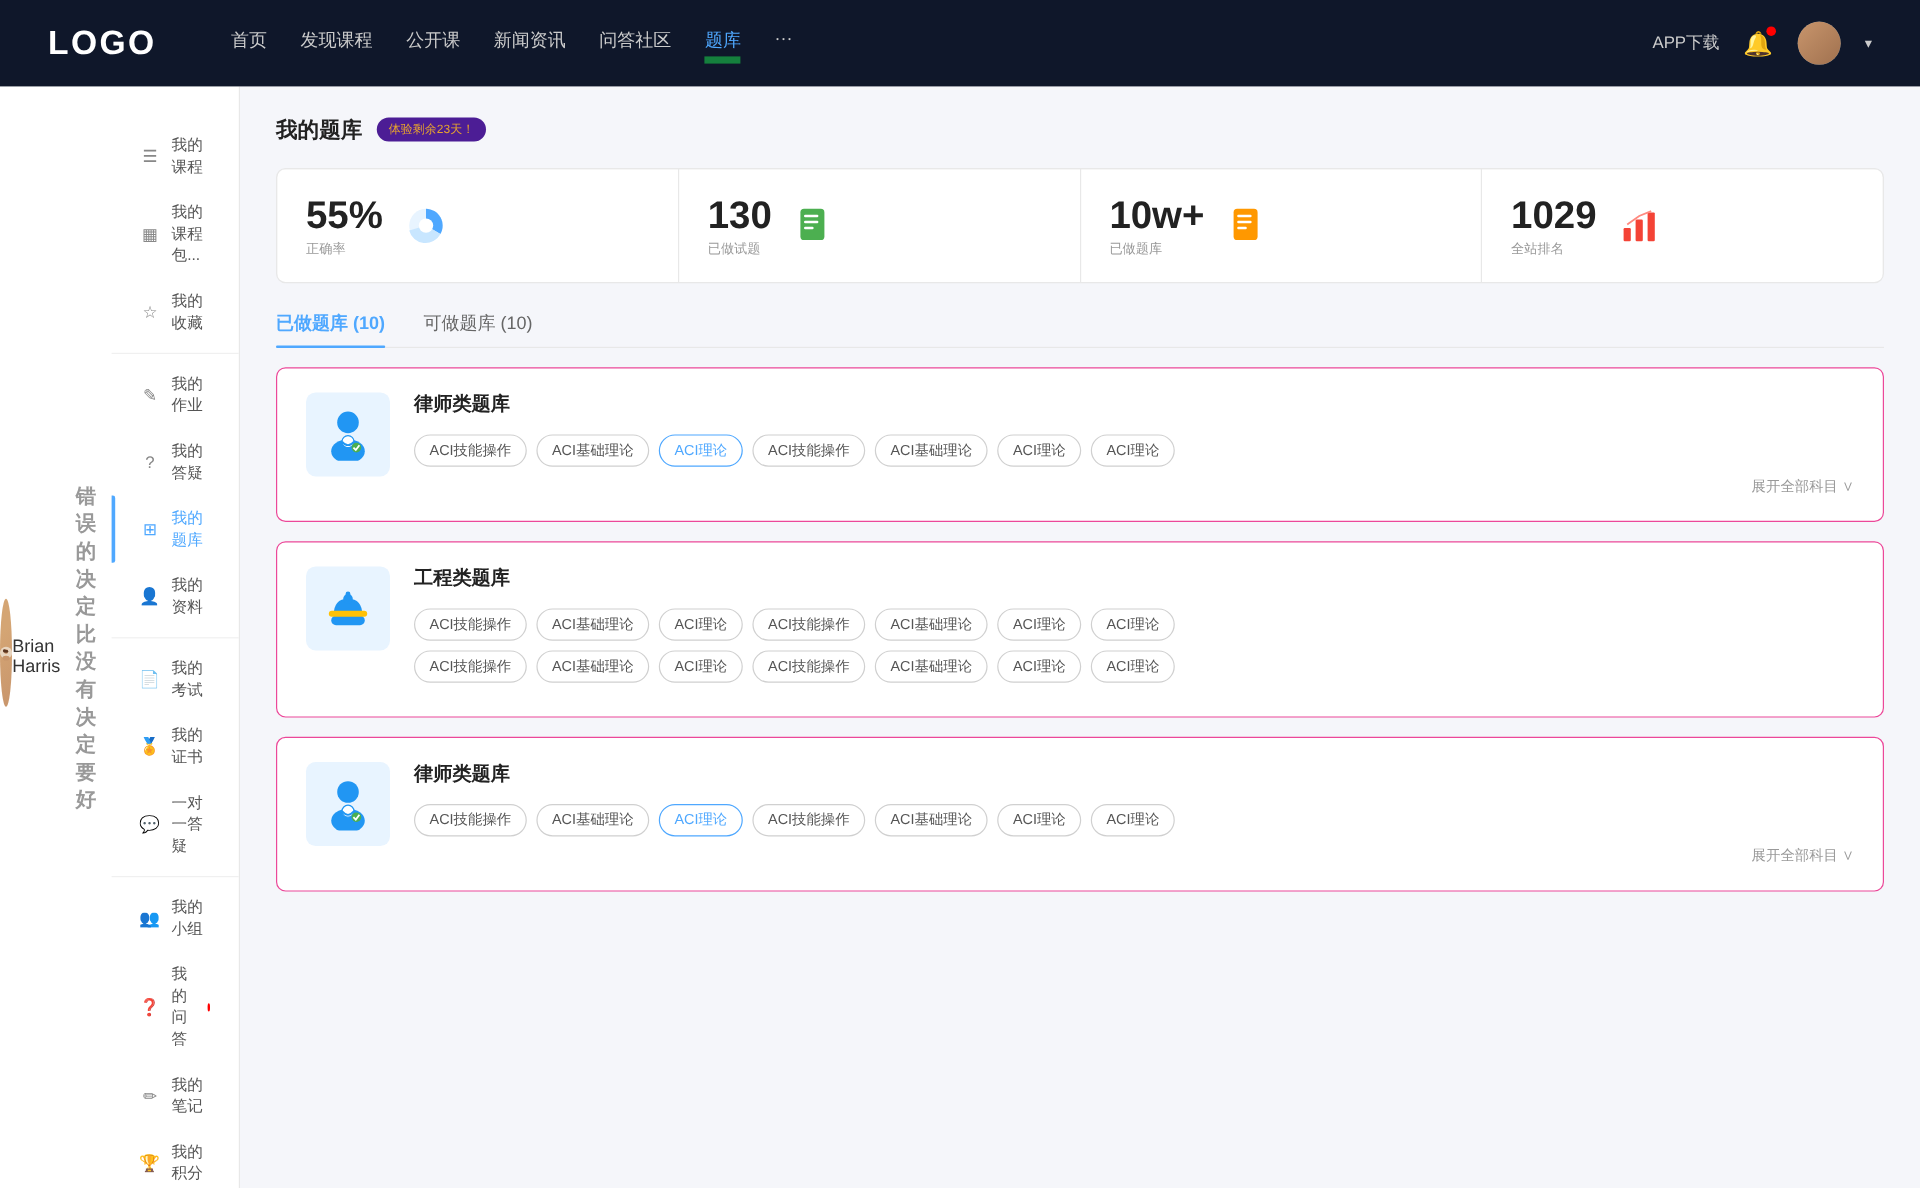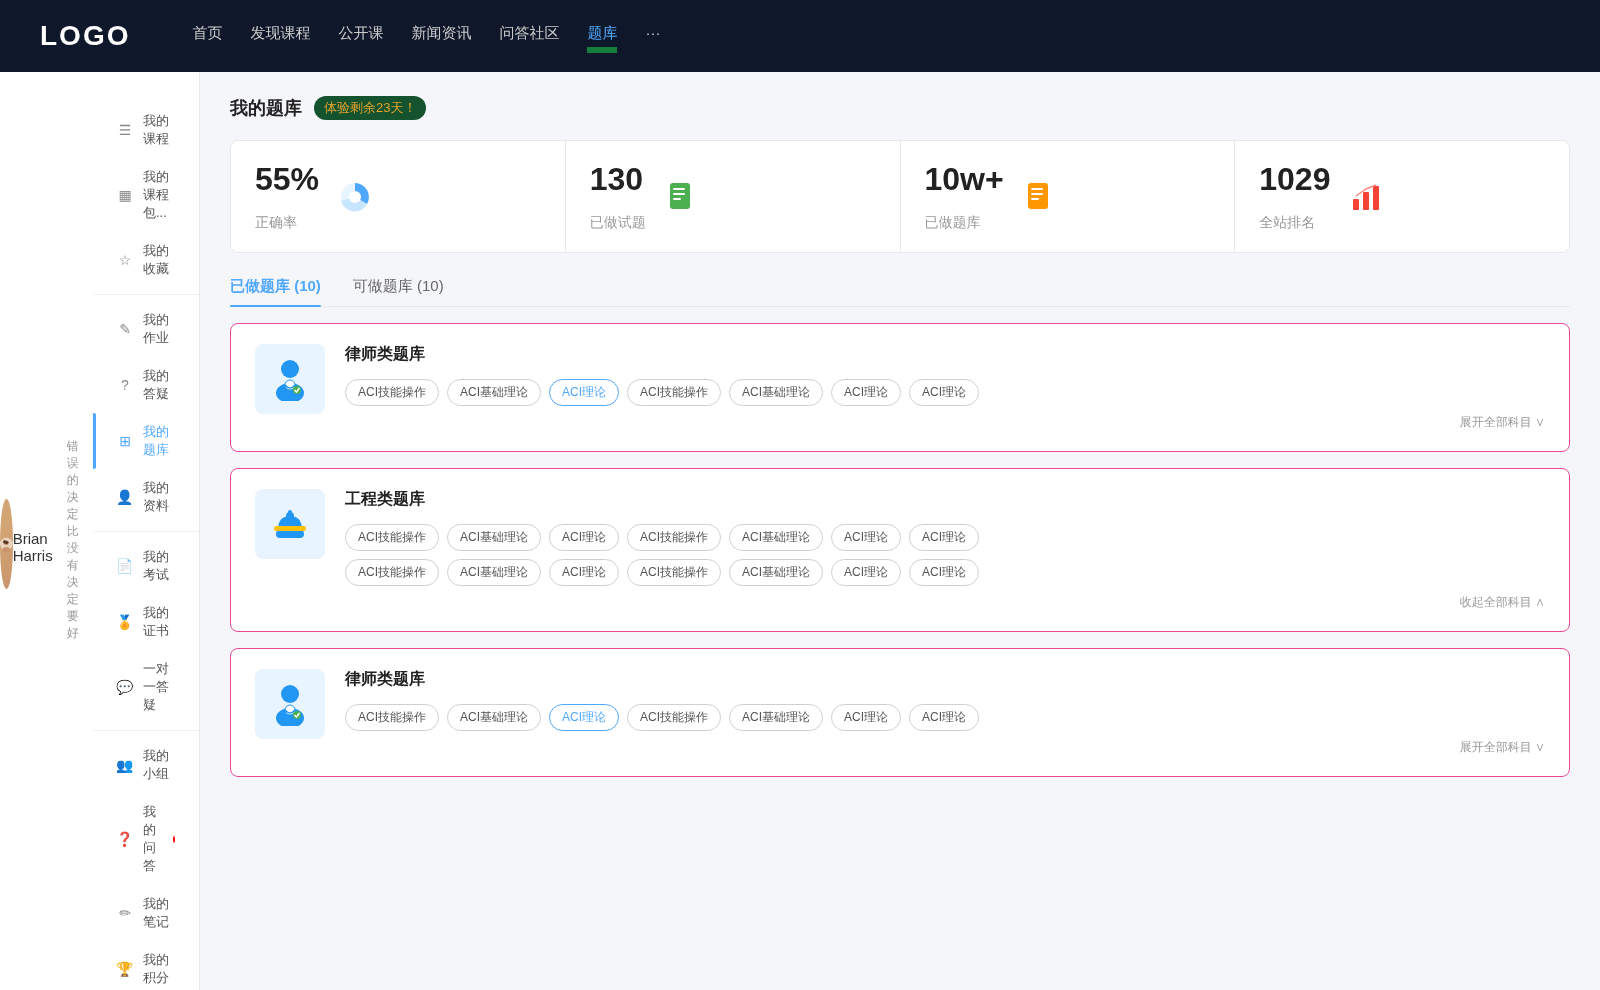--- a/index.html
+++ b/index.html
@@ -105,25 +105,26 @@
       display: flex; align-items: center; justify-content: center;
     }
     .user-avatar svg { width: 90px; height: 90px; }
     .user-name {
       font-size: 15px;
       font-weight: 500;
       color: #333;
       margin-bottom: 6px;
     }
     .user-motto {
-      font-size: 12px;
+      font-size: 17px;
       color: #999;
       margin-bottom: 20px;
       text-align: center;
       padding: 0 10px;
+      font-weight: bold;
     }
     .sidebar-menu {
       width: 100%;
     }
     .sidebar-item {
       display: flex;
       align-items: center;
       gap: 10px;
       padding: 10px 24px;
       font-size: 13px;
@@ -173,23 +174,23 @@
       align-items: center;
       gap: 12px;
       margin-bottom: 20px;
     }
     .page-title {
       font-size: 18px;
       font-weight: 600;
       color: #222;
     }
     .trial-badge {
-      background: #14532d;
+      background: #4c1d95;
       color: #e6a32e;
-      font-size: 13px;
+      font-size: 10px;
       padding: 3px 10px;
       border-radius: 12px;
       font-weight: 500;
     }
 
     
     .stats-row {
       display: grid;
       grid-template-columns: repeat(4, 1fr);
       gap: 1px;
@@ -205,23 +206,23 @@
       display: flex;
       align-items: center;
       gap: 16px;
     }
     .stat-value {
       font-size: 32px;
       font-weight: 700;
       color: #222;
     }
     .stat-label {
-      font-size: 14px;
+      font-size: 11px;
       color: #999;
-      margin-top: 16px;
+      margin-top: 2px;
     }
     .stat-icon {
       width: 40px; height: 40px;
       display: flex; align-items: center; justify-content: center;
     }
 
     
     .tabs-row {
       display: flex;
       gap: 32px;
@@ -314,20 +315,31 @@
   <span class="logo">LOGO</span>
   <div class="nav-links">
     <span class="nav-link">首页</span>
     <span class="nav-link">发现课程</span>
     <span class="nav-link">公开课</span>
     <span class="nav-link">新闻资讯</span>
     <span class="nav-link">问答社区</span>
     <span class="nav-link active">题库</span>
     <span class="nav-link">···</span>
   </div>
+  <div class="nav-right">
+    <span class="nav-app-download">APP下载</span>
+    <span class="bell-icon">
+      🔔
+      <span class="bell-badge"></span>
+    </span>
+    <div class="avatar-wrapper">
+      <div class="avatar-img"></div>
+    </div>
+    <span class="chevron">▾</span>
+  </div>
 </nav>
 
 <div class="main-container">
 
   <aside class="sidebar">
     <div class="user-avatar">
       <svg viewBox="0 0 90 90">
         <circle cx="45" cy="45" r="45" fill="#e8d5c0"></circle>
         <ellipse cx="45" cy="36" rx="16" ry="18" fill="#c8956c"></ellipse>
         <ellipse cx="45" cy="85" rx="26" ry="18" fill="#c8956c"></ellipse>
@@ -529,21 +541,20 @@
         </div>
         <div class="tags-row">
           <span class="tag">ACI技能操作</span>
           <span class="tag">ACI基础理论</span>
           <span class="tag">ACI理论</span>
           <span class="tag">ACI技能操作</span>
           <span class="tag">ACI基础理论</span>
           <span class="tag">ACI理论</span>
           <span class="tag">ACI理论</span>
         </div>
-        <span class="expand-link">收起全部科目 ∧</span>
       </div>
     </div>
 
     <div class="bank-card">
       <div class="bank-icon-wrap">
         <svg class="person-icon-svg" viewBox="0 0 44 44">
           <circle cx="22" cy="12" r="9" fill="#2196f3"></circle>
           <ellipse cx="22" cy="36" rx="14" ry="10" fill="#2196f3"></ellipse>
           <circle cx="22" cy="28" r="5" fill="#fff" stroke="#2196f3" stroke-width="1"></circle>
           <path d="M17 28 Q22 34 27 28" fill="none" stroke="#2196f3" stroke-width="1.5"></path>

